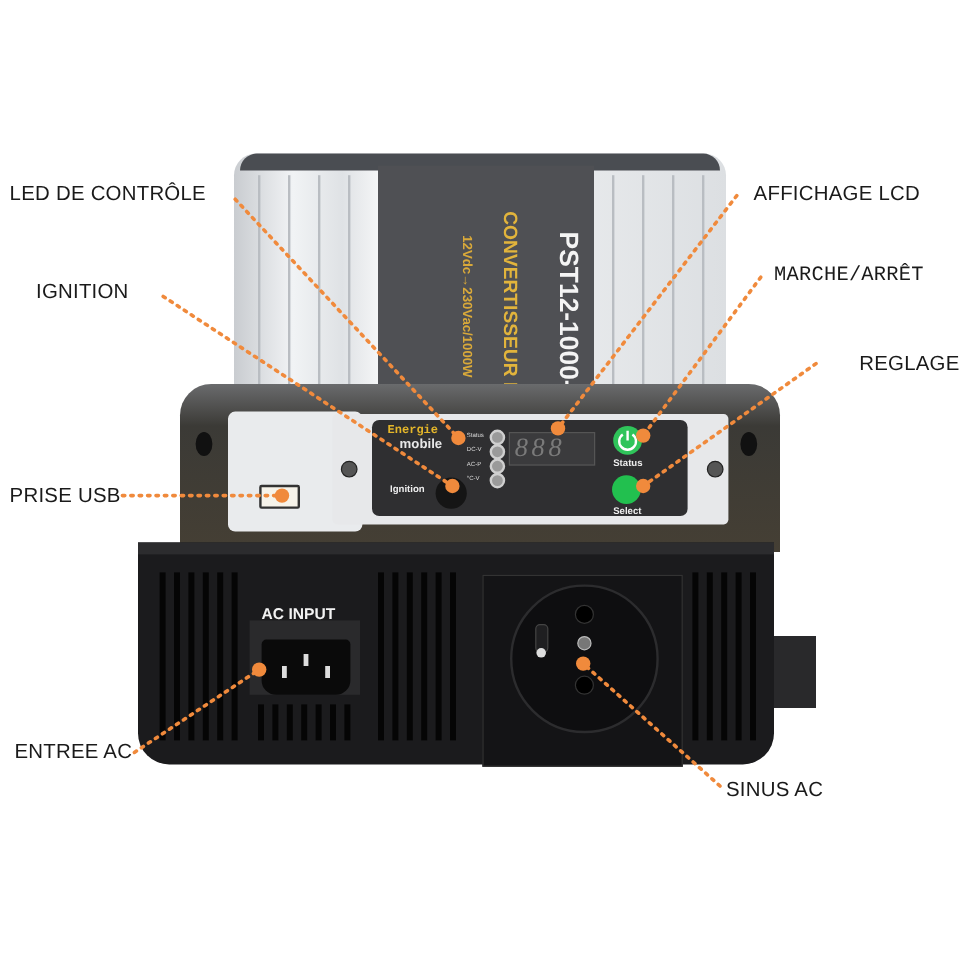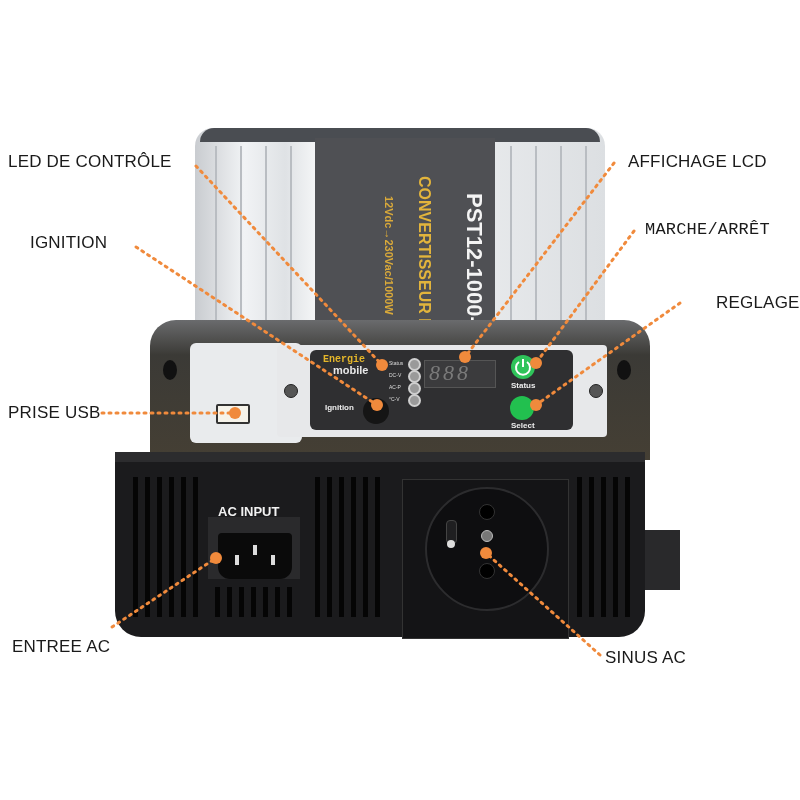--- a/index.html
+++ b/index.html
@@ -175,17 +175,17 @@
     <circle cx="465" cy="357" r="6"></circle>
     <circle cx="536" cy="363" r="6"></circle>
     <circle cx="536" cy="405" r="6"></circle>
     <circle cx="486" cy="553" r="6"></circle>
   </g>
 </svg>
 
 <div class="label" style="left:8px; top:152px;">LED DE CONTRÔLE</div>
 <div class="label" style="left:30px; top:233px;">IGNITION</div>
 <div class="label" style="left:8px; top:403px;">PRISE USB</div>
-<div class="label" style="left:12px; top:617px;margin-top:20px;">ENTREE AC</div>
+<div class="label" style="left:12px; top:617px;">ENTREE AC</div>
 <div class="label" style="left:628px; top:152px;">AFFICHAGE LCD</div>
 <div class="label" style="left:645px; top:220px;font-family:Liberation Mono, monospace;">MARCHE/ARRÊT</div>
 <div class="label" style="left:716px; top:293px;">REGLAGE</div>
 <div class="label" style="left:605px; top:648px;">SINUS AC</div>
 
 </body></html>

